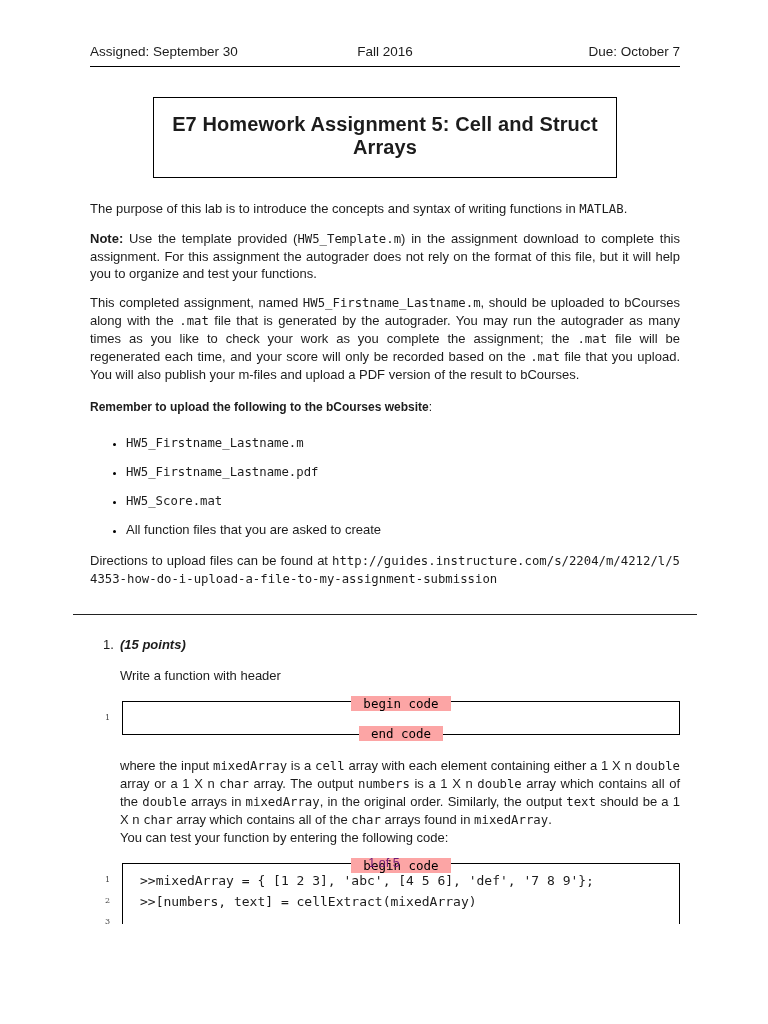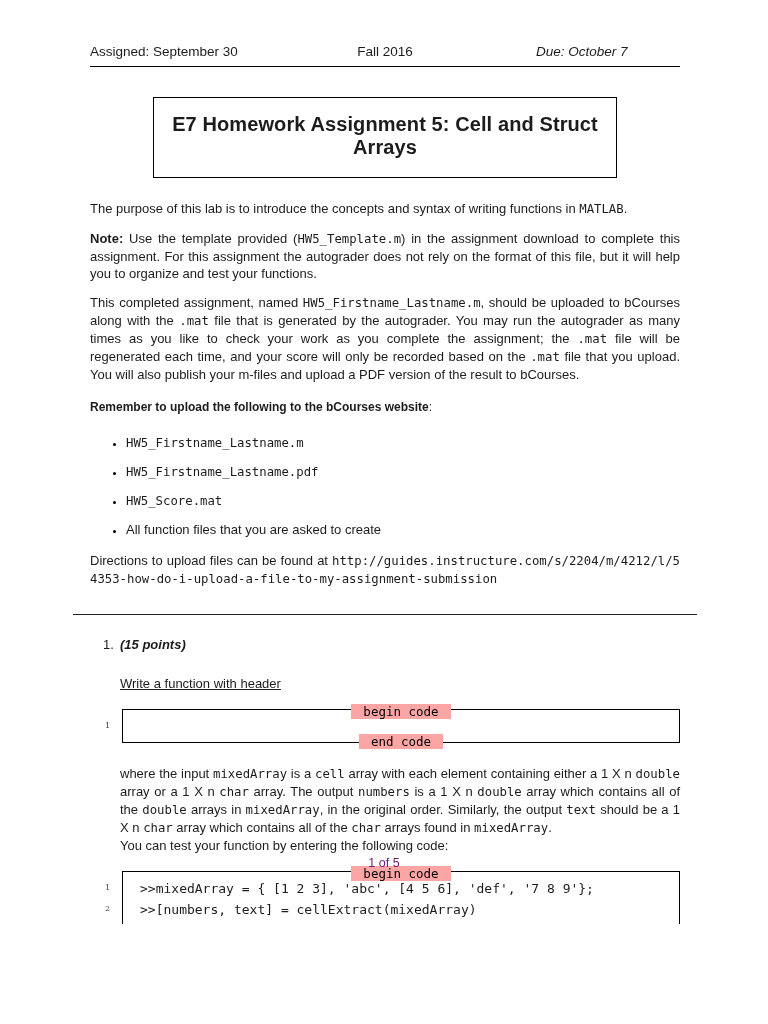--- a/index.html
+++ b/index.html
@@ -18,21 +18,21 @@
   
   .doc-header {
     display: flex;
     align-items: baseline;
     font-size: 13.5px;
     border-bottom: 1.6px solid #000;
     padding-bottom: 7px;
   }
   .doc-header span { flex: 1; }
   .doc-header .hc { text-align: center; }
-  .doc-header .hd { text-align: center; font-style: italic; }
+  .doc-header .hd { text-align: right; }
 
   
   .title-box {
     width: 464px;
     margin: 30px auto 0 auto;
     border: 1.3px solid #000;
     padding: 15px 14px 18px 14px;
     text-align: center;
   }
   .title-text {
@@ -73,21 +73,21 @@
     border: none;
     border-top: 1.5px solid #222;
     margin: 26px -17px 0 -17px;
   }
 
   
   .problem { display: flex; margin: 21px 0 0 13px; }
   .pnum { width: 17px; flex: none; font-size: 13px; line-height: 17px; }
   .pbody { flex: 1; min-width: 0; }
   .ppoints { font-size: 13px; line-height: 17px; font-style: italic; }
-  .pline { margin-top: 22px; font-size: 13px; line-height: 17px; text-decoration: underline; }
+  .pline { margin-top: 14px; font-size: 13px; line-height: 17px; }
 
   
   .codeframe {
     position: relative;
     border: 1px solid #000;
     margin: 17px 0 20px 2px;
   }
   .codeframe.open { border-bottom: none; margin-bottom: 0; }
   .flabel {
     position: absolute; left: 0; right: 0;

